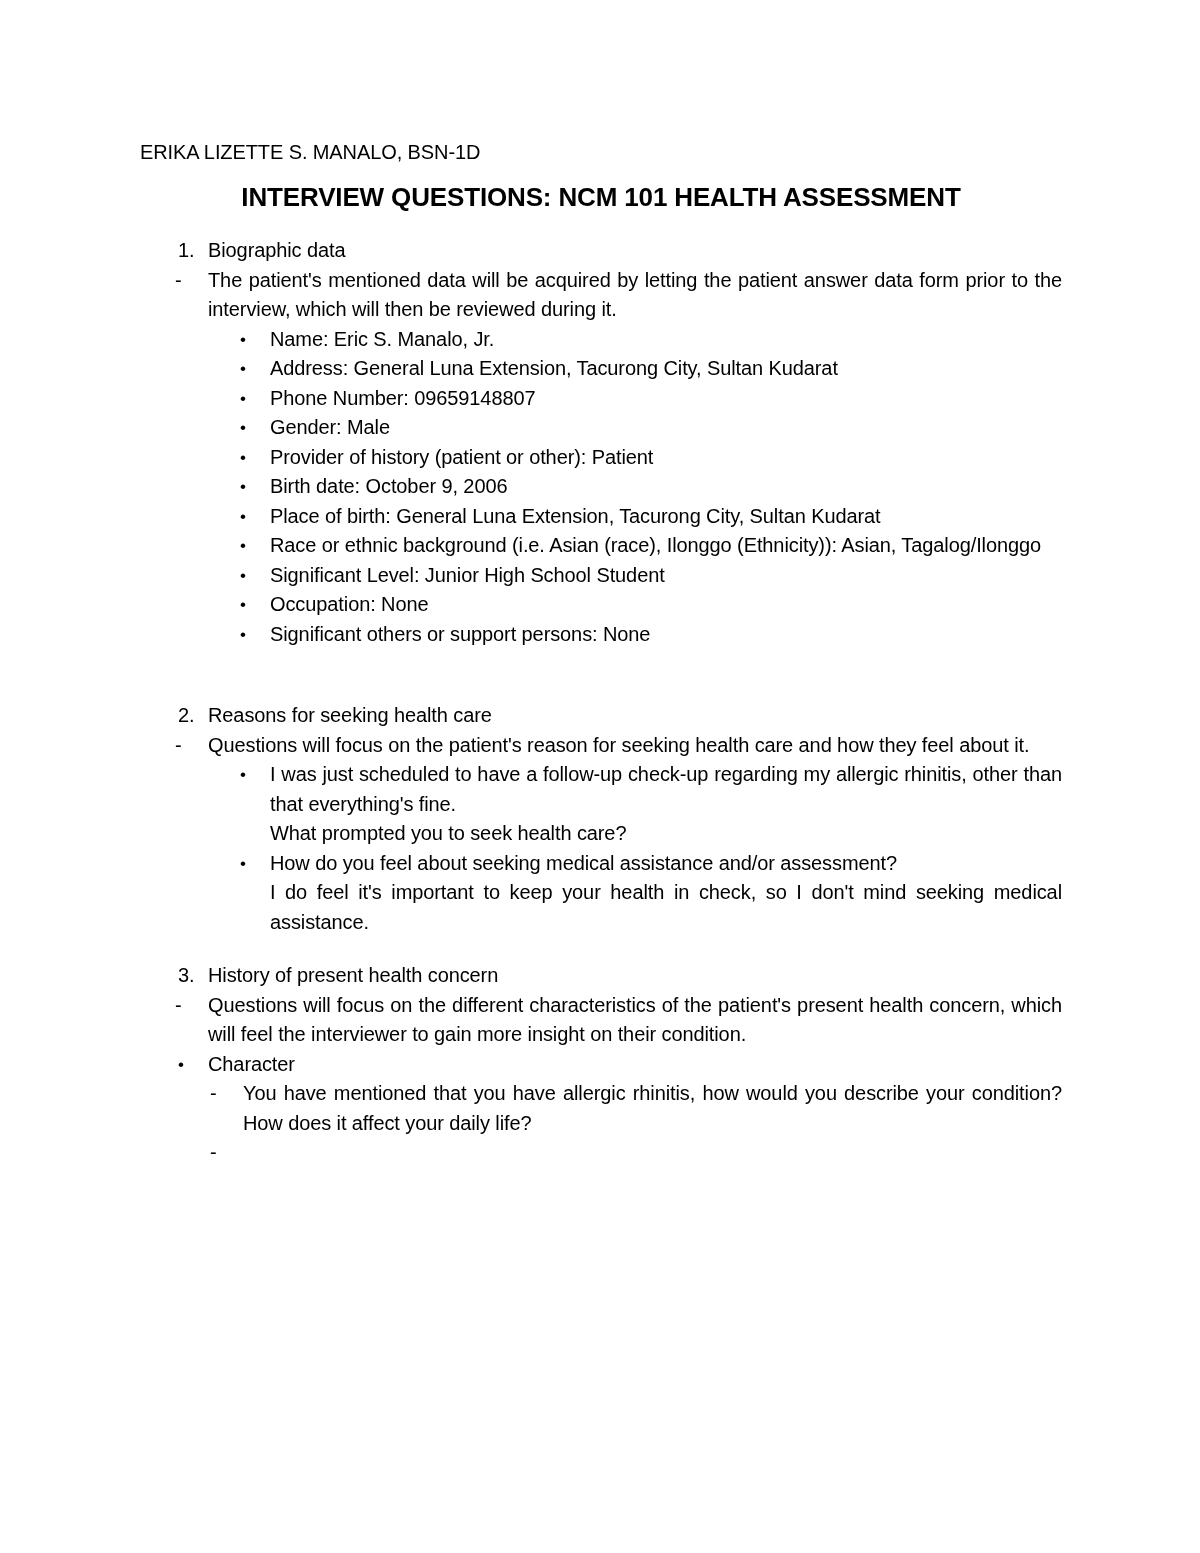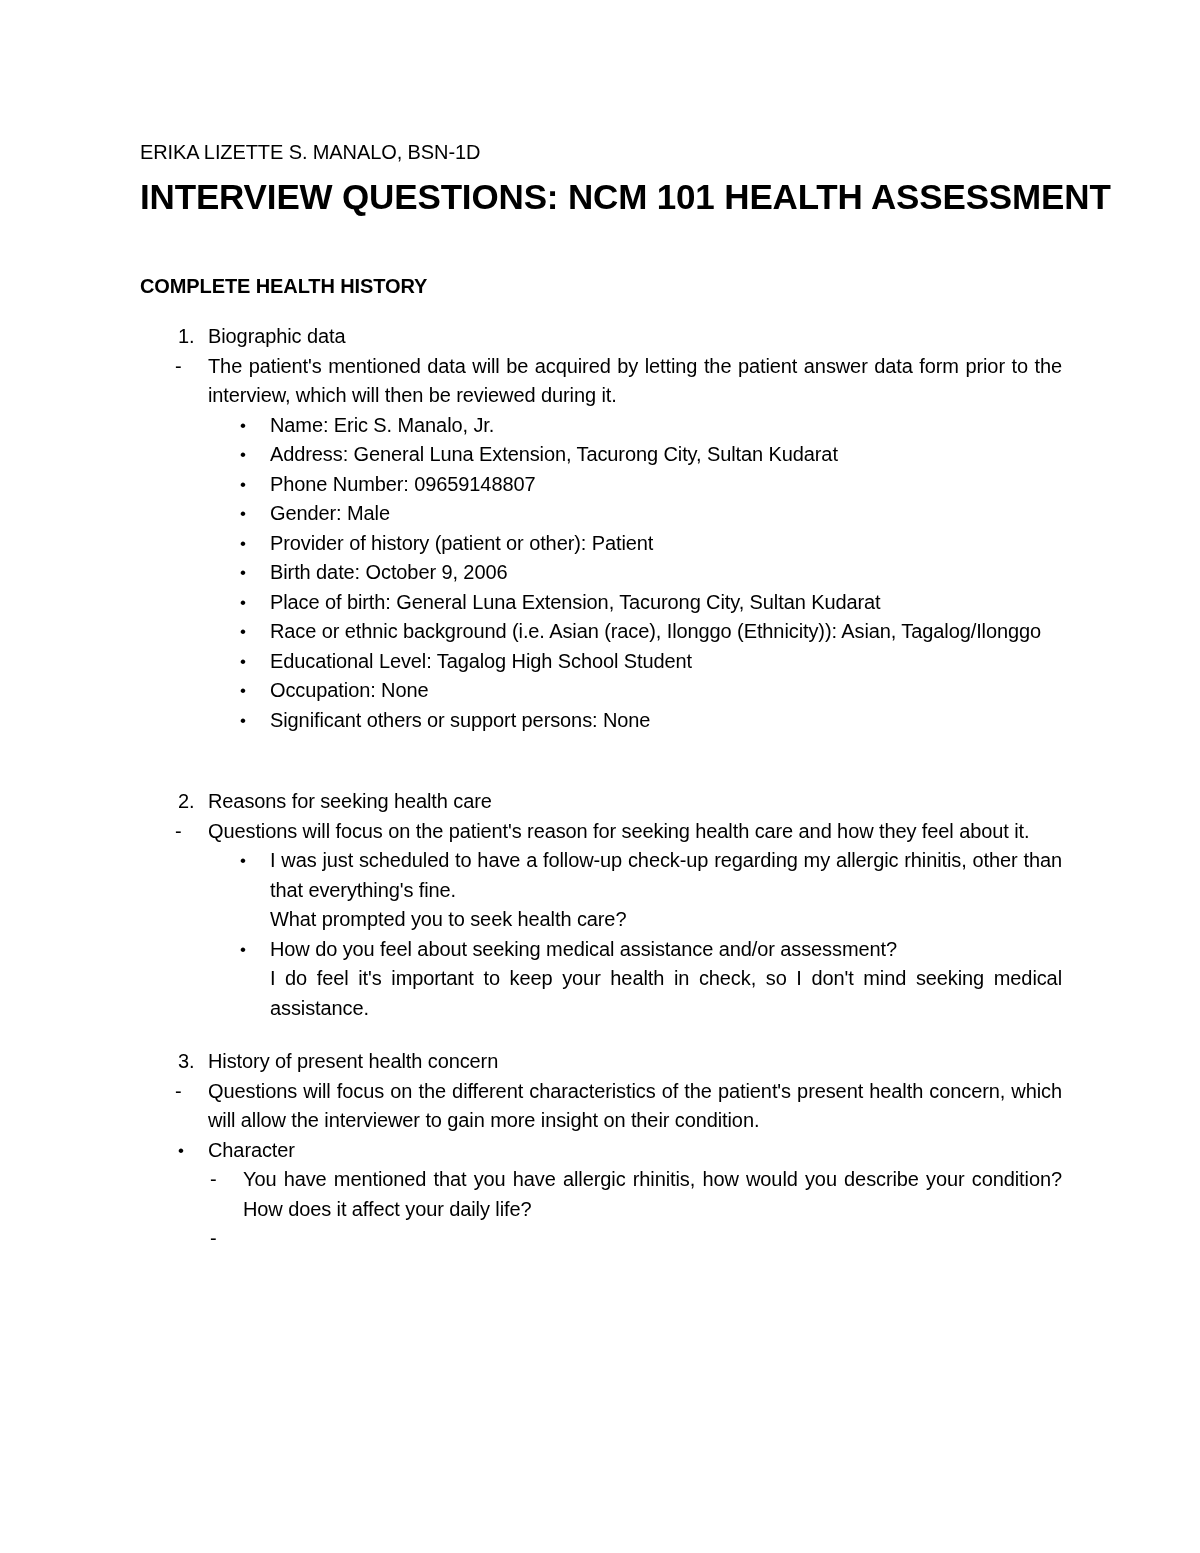--- a/index.html
+++ b/index.html
@@ -26,21 +26,21 @@
   }
 
   
   .author-line {
     font-size: 20px;
     line-height: 28px;
     letter-spacing: -0.1px;
     white-space: nowrap;
   }
   .doc-title {
-    font-size: 35px;
+    font-size: 26px;
     font-weight: bold;
     line-height: 34px;
     text-align: center;
     margin-top: 14px;
     letter-spacing: -0.15px;
     white-space: nowrap;
   }
   .section-heading {
     font-size: 20px;
     font-weight: bold;
@@ -100,21 +100,20 @@
 </head>
 <body>
 
 <div class="page">
   <div class="content">
 
     <div class="author-line">ERIKA LIZETTE S. MANALO, BSN-1D</div>
 
     <div class="doc-title">INTERVIEW QUESTIONS: NCM 101 HEALTH ASSESSMENT</div>
 
-    <div class="section-heading">COMPLETE HEALTH HISTORY</div>
 
     <div class="section">
 
       <div class="row lvl1">
         <span class="marker">1.</span>
         <span class="body lvl1-title">Biographic data</span>
       </div>
 
       <div class="row lvl1d">
         <span class="marker">-</span>
@@ -148,21 +147,21 @@
       <div class="row lvl2">
         <span class="marker">•</span>
         <span class="body">Place of birth: General Luna Extension, Tacurong City, Sultan Kudarat</span>
       </div>
       <div class="row lvl2">
         <span class="marker">•</span>
         <span class="body justify">Race or ethnic background (i.e. Asian (race), Ilonggo (Ethnicity)): Asian, Tagalog/Ilonggo</span>
       </div>
       <div class="row lvl2">
         <span class="marker">•</span>
-        <span class="body">Educational Level: Tagalog High School Student</span>
+        <span class="body">Significant Level: Junior High School Student</span>
       </div>
       <div class="row lvl2">
         <span class="marker">•</span>
         <span class="body">Occupation: None</span>
       </div>
       <div class="row lvl2">
         <span class="marker">•</span>
         <span class="body">Significant others or support persons: None</span>
       </div>
     </div>
@@ -198,21 +197,21 @@
 
     <div class="section gap-small">
 
       <div class="row lvl1">
         <span class="marker">3.</span>
         <span class="body lvl1-title">History of present health concern</span>
       </div>
 
       <div class="row lvl1d">
         <span class="marker">-</span>
-        <span class="body justify">Questions will focus on the different characteristics of the patient's present health concern, which will allow the interviewer to gain more insight on their condition.</span>
+        <span class="body justify">Questions will focus on the different characteristics of the patient's present health concern, which will feel the interviewer to gain more insight on their condition.</span>
       </div>
 
       <div class="row lvl1b">
         <span class="marker">•</span>
         <span class="body">Character</span>
       </div>
 
       <div class="row lvl2d">
         <span class="marker">-</span>
         <span class="body justify">You have mentioned that you have allergic rhinitis, how would you describe your condition? How does it affect your daily life?</span>

